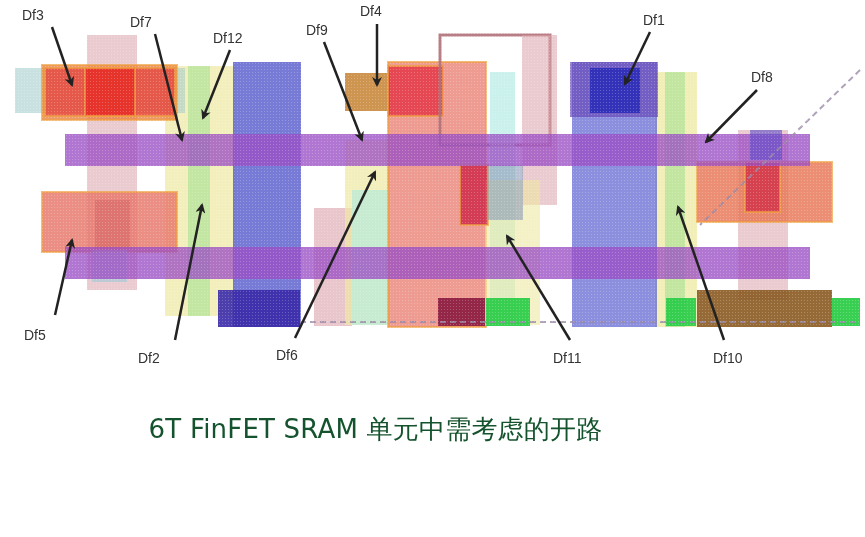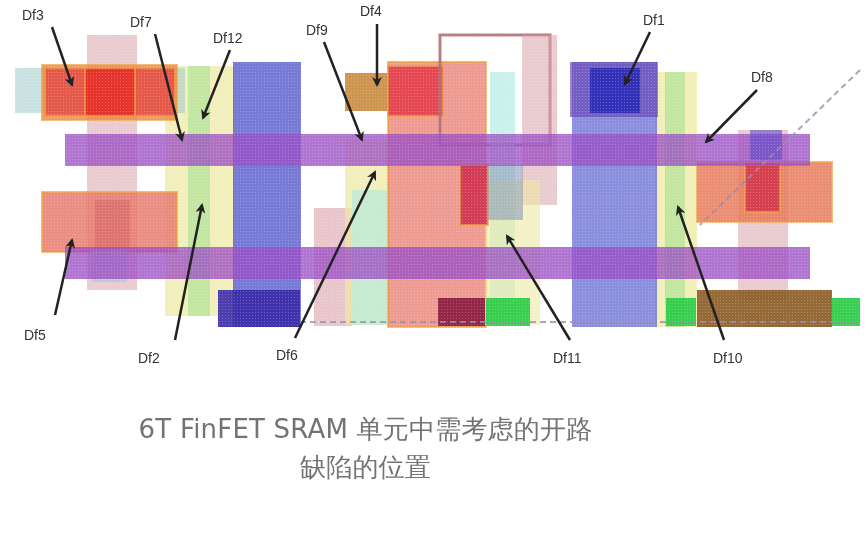--- a/index.html
+++ b/index.html
@@ -1,19 +1,19 @@
 <!DOCTYPE html>
 <html><head>
   <meta charset="utf-8">
   <style>
     html, body { margin: 0; padding: 0; background: #ffffff; }
     body { width: 865px; height: 537px; position: relative; overflow: hidden; font-family: "DejaVu Sans", sans-serif; }
     #layout { position: absolute; left: 0; top: 0; width: 865px; height: 400px; }
     .label-text { font-family: "Liberation Sans", sans-serif; font-size: 14px; fill: #333333; }
-    #caption { position: absolute; left: 2px; top: 410px; width: 727px; text-align: center; color: #737373; }
+    #caption { position: absolute; left: 12px; top: 410px; width: 727px; text-align: center; color: #14532d; }
     .cap-line { font-family: "DejaVu Sans", sans-serif; font-size: 26px; line-height: 38px; letter-spacing: 0.2px; white-space: nowrap; }
   </style>
 </head>
 <body>
 
 <svg id="layout" width="865" height="400" viewBox="0 0 865 400" xmlns="http://www.w3.org/2000/svg">
   <defs>
     <pattern id="dots" width="3" height="3" patternUnits="userSpaceOnUse">
       <rect width="3" height="3" fill="#ffffff" fill-opacity="0"></rect>
       <rect x="0" y="0" width="1" height="1" fill="#ffffff" fill-opacity="0.22"></rect>
@@ -96,14 +96,13 @@
       <text x="24" y="340" class="label-text">Df5</text>
       <text x="138" y="363" class="label-text">Df2</text>
       <text x="276" y="360" class="label-text">Df6</text>
       <text x="553" y="363" class="label-text">Df11</text>
       <text x="713" y="363" class="label-text">Df10</text>
     </g>
 </svg>
 
 <div id="caption">
   <div class="cap-line">6T FinFET SRAM 单元中需考虑的开路</div>
-  <div class="cap-line">缺陷的位置</div>
 </div>
 
 </body></html>

